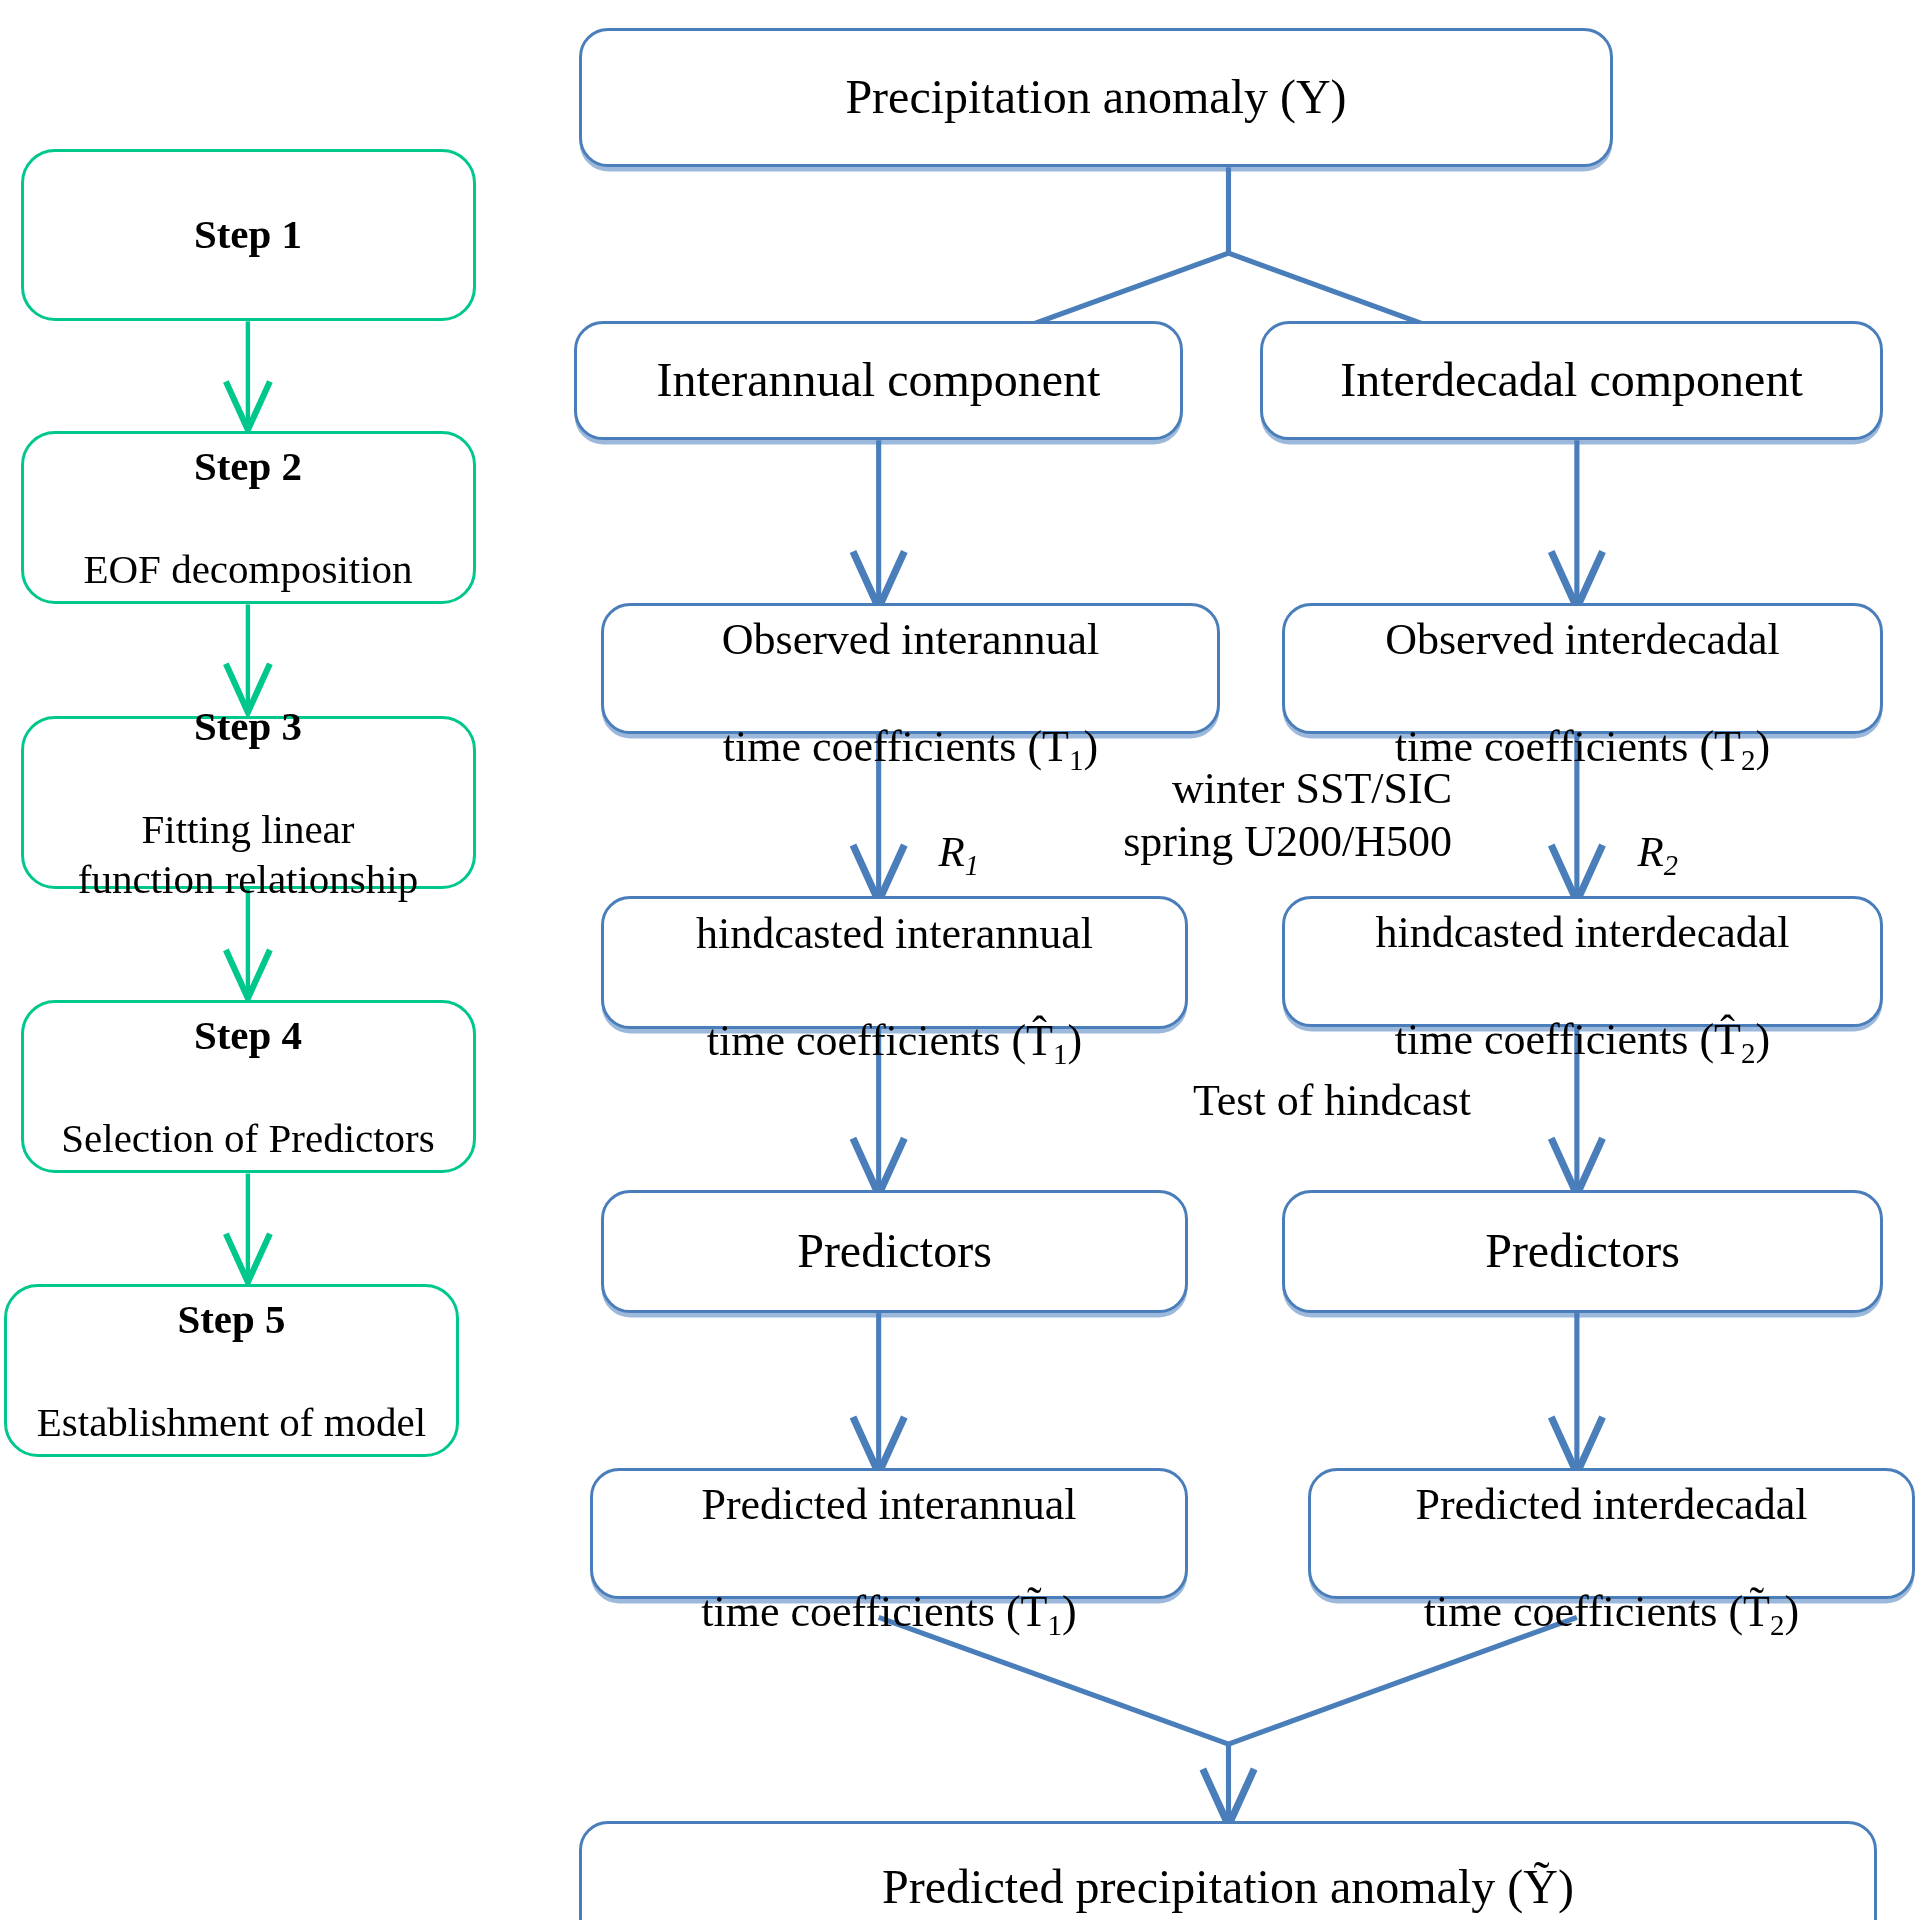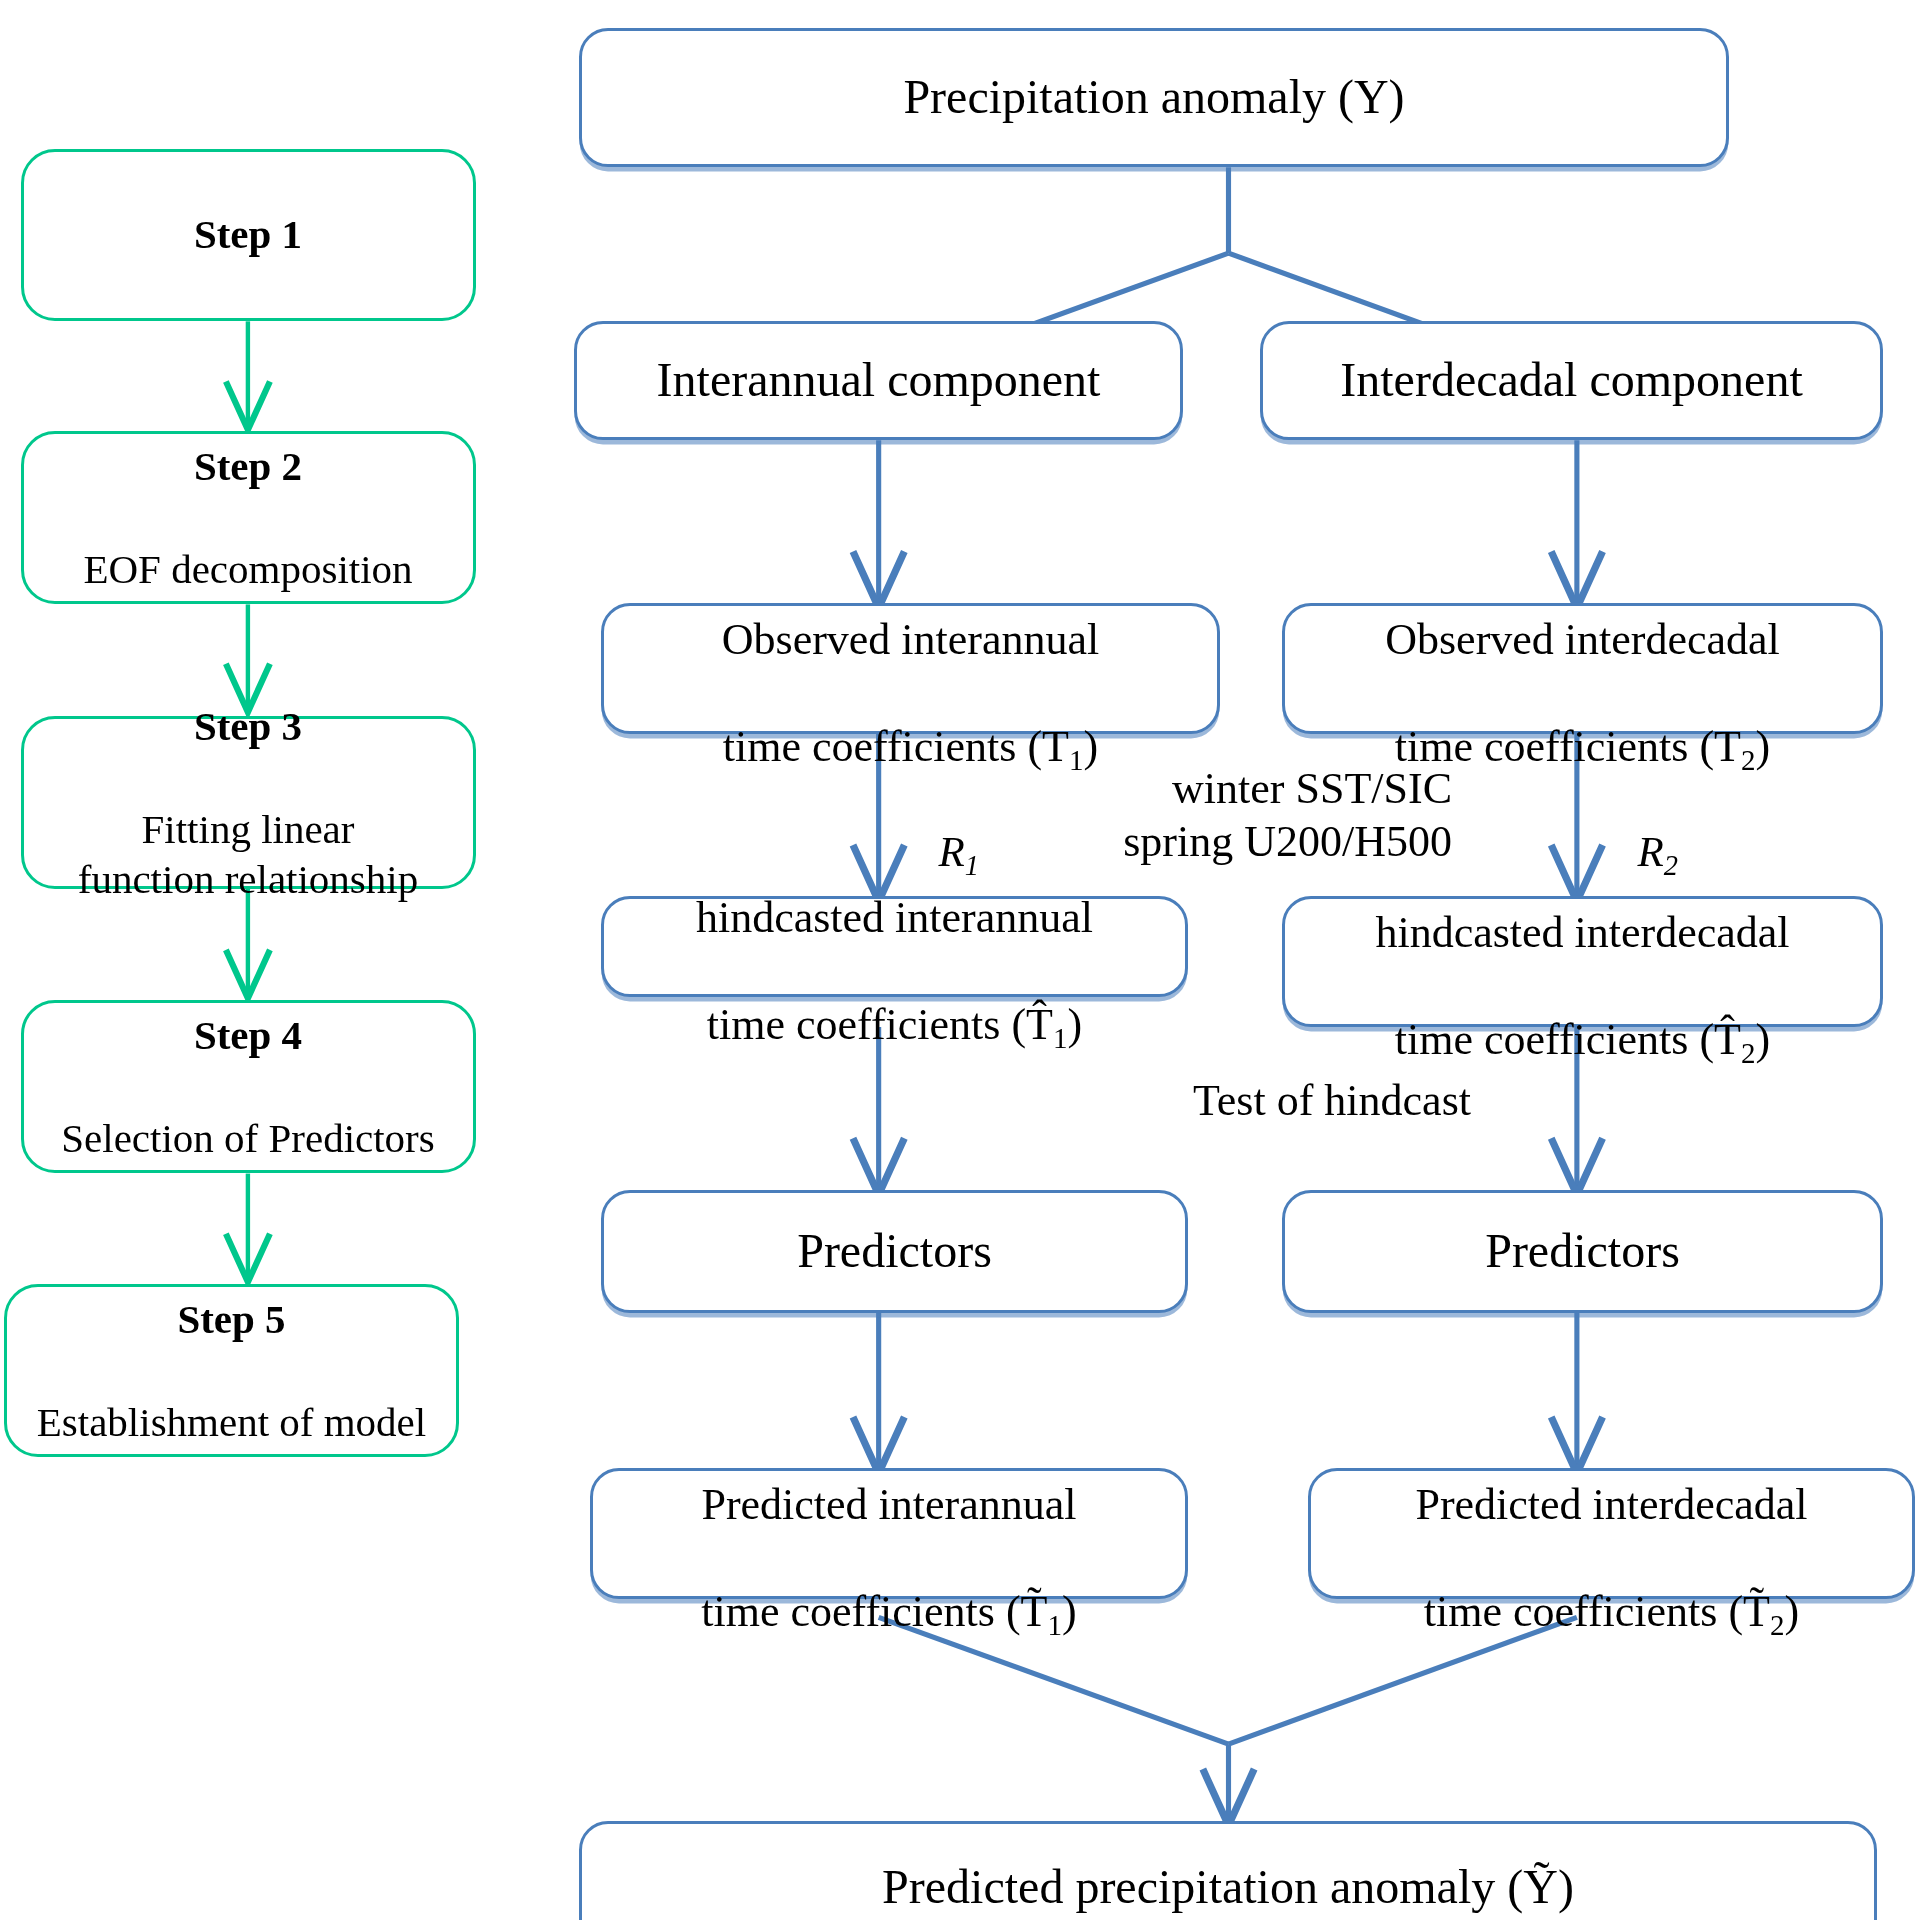--- a/index.html
+++ b/index.html
@@ -164,21 +164,21 @@
     </span>
   </div>
 
   <div class="node step-node" style="left:4px; top:1284px; width:455px; height:173px;justify-content:center;">
     <span class="label">
       <span class="title">Step 5</span>
       <span class="desc">Establishment of model</span>
     </span>
   </div>
 
-  <div class="node flow-node wide" style="left:579px; top:28px; width:1150px; height:139px;">
+  <div class="node flow-node wide" style="left:579px; top:28px; width:1034px; height:139px;">
     <span class="label">Precipitation anomaly (Y)</span>
   </div>
 
   <div class="node flow-node wide" style="left:574px; top:321px; width:609px; height:119px;">
     <span class="label">Interannual component</span>
   </div>
   <div class="node flow-node wide" style="left:1260px; top:321px; width:623px; height:119px;">
     <span class="label">Interdecadal component</span>
   </div>
 
@@ -197,21 +197,21 @@
 
   <div class="annot math" style="left:891px; top:774px; width:88px;">
     <span class="mvar">R</span><span class="sub mvar">1</span>
   </div>
   <div class="annot math" style="left:1590px; top:774px; width:88px;">
     <span class="mvar">R</span><span class="sub mvar">2</span>
   </div>
   <div class="annot" style="left:1005px; top:763px; width:447px;">winter SST/SIC
 spring U200/H500</div>
 
-  <div class="node flow-node" style="left:601px; top:896px; width:587px; height:101px;justify-content:flex-end;">
+  <div class="node flow-node" style="left:601px; top:896px; width:587px; height:133px;justify-content:flex-end;">
     <span class="label">
       <span>hindcasted  interannual</span><br>
       <span><span>time coefficients (T̂</span><span class="sub">1</span><span>)</span></span>
     </span>
   </div>
   <div class="node flow-node" style="left:1282px; top:896px; width:601px; height:131px;">
     <span class="label">
       <span>hindcasted  interdecadal</span><br>
       <span><span>time coefficients (T̂</span><span class="sub">2</span><span>)</span></span>
     </span>

